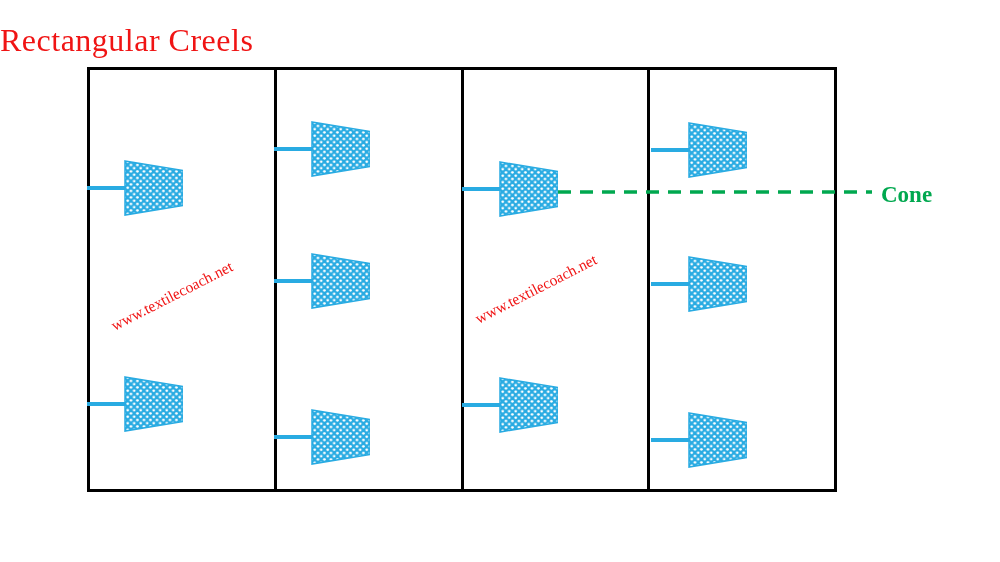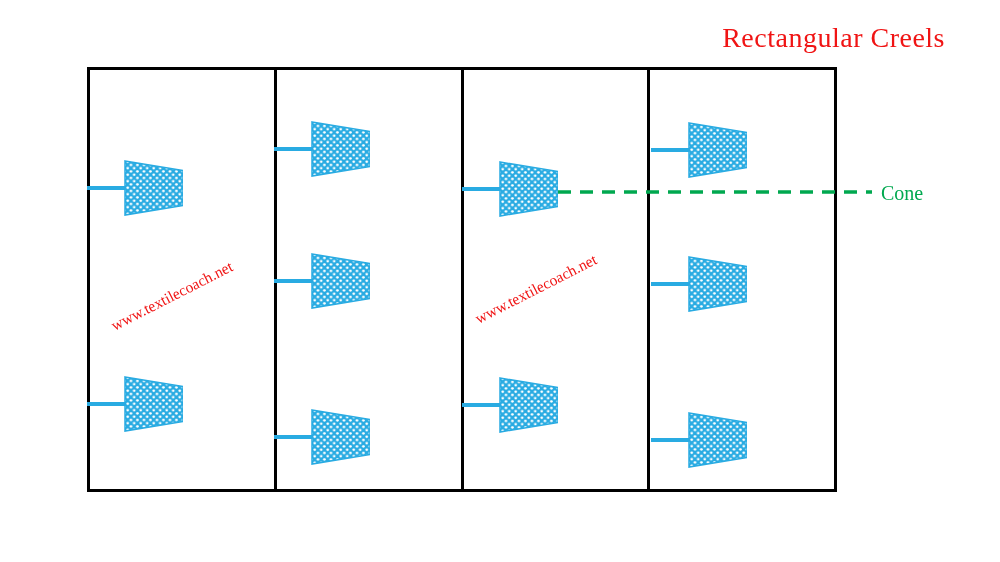--- a/index.html
+++ b/index.html
@@ -6,22 +6,22 @@
   .canvas{
     position:relative;
     width:1000px;height:562px;
     background:#fff;
     font-family:"Liberation Serif", serif;
     overflow:hidden;
   }
   .title{
     position:absolute;
     top:22px;left:0;width:945px;
-    text-align:right;
-    font-size:28px;
+    text-align:left;
+    font-size:32px;
     color:var(--red);
     letter-spacing:0.5px;
   }
   .frame{
     position:absolute;
     left:87px;top:67px;
     width:750px;height:425px;
     box-sizing:border-box;
     border:3px solid var(--black);
     display:flex;
@@ -40,22 +40,22 @@
     position:absolute;
     color:var(--red);
     font-size:15.5px;
     white-space:nowrap;
     transform:translate(-50%,-50%) rotate(-27deg);
   }
   .pointer-svg{position:absolute;overflow:visible;}
   .cone-label{
     position:absolute;
     color:var(--green);
-    font-weight:normal;
-    font-size:20px;
+    font-weight:bold;
+    font-size:23px;
     white-space:nowrap;
   }
   .defs-holder{position:absolute;width:0;height:0;}
 </style>
 </head>
 <body>
 
 <div class="canvas">
 
   <svg class="defs-holder" aria-hidden="true">

